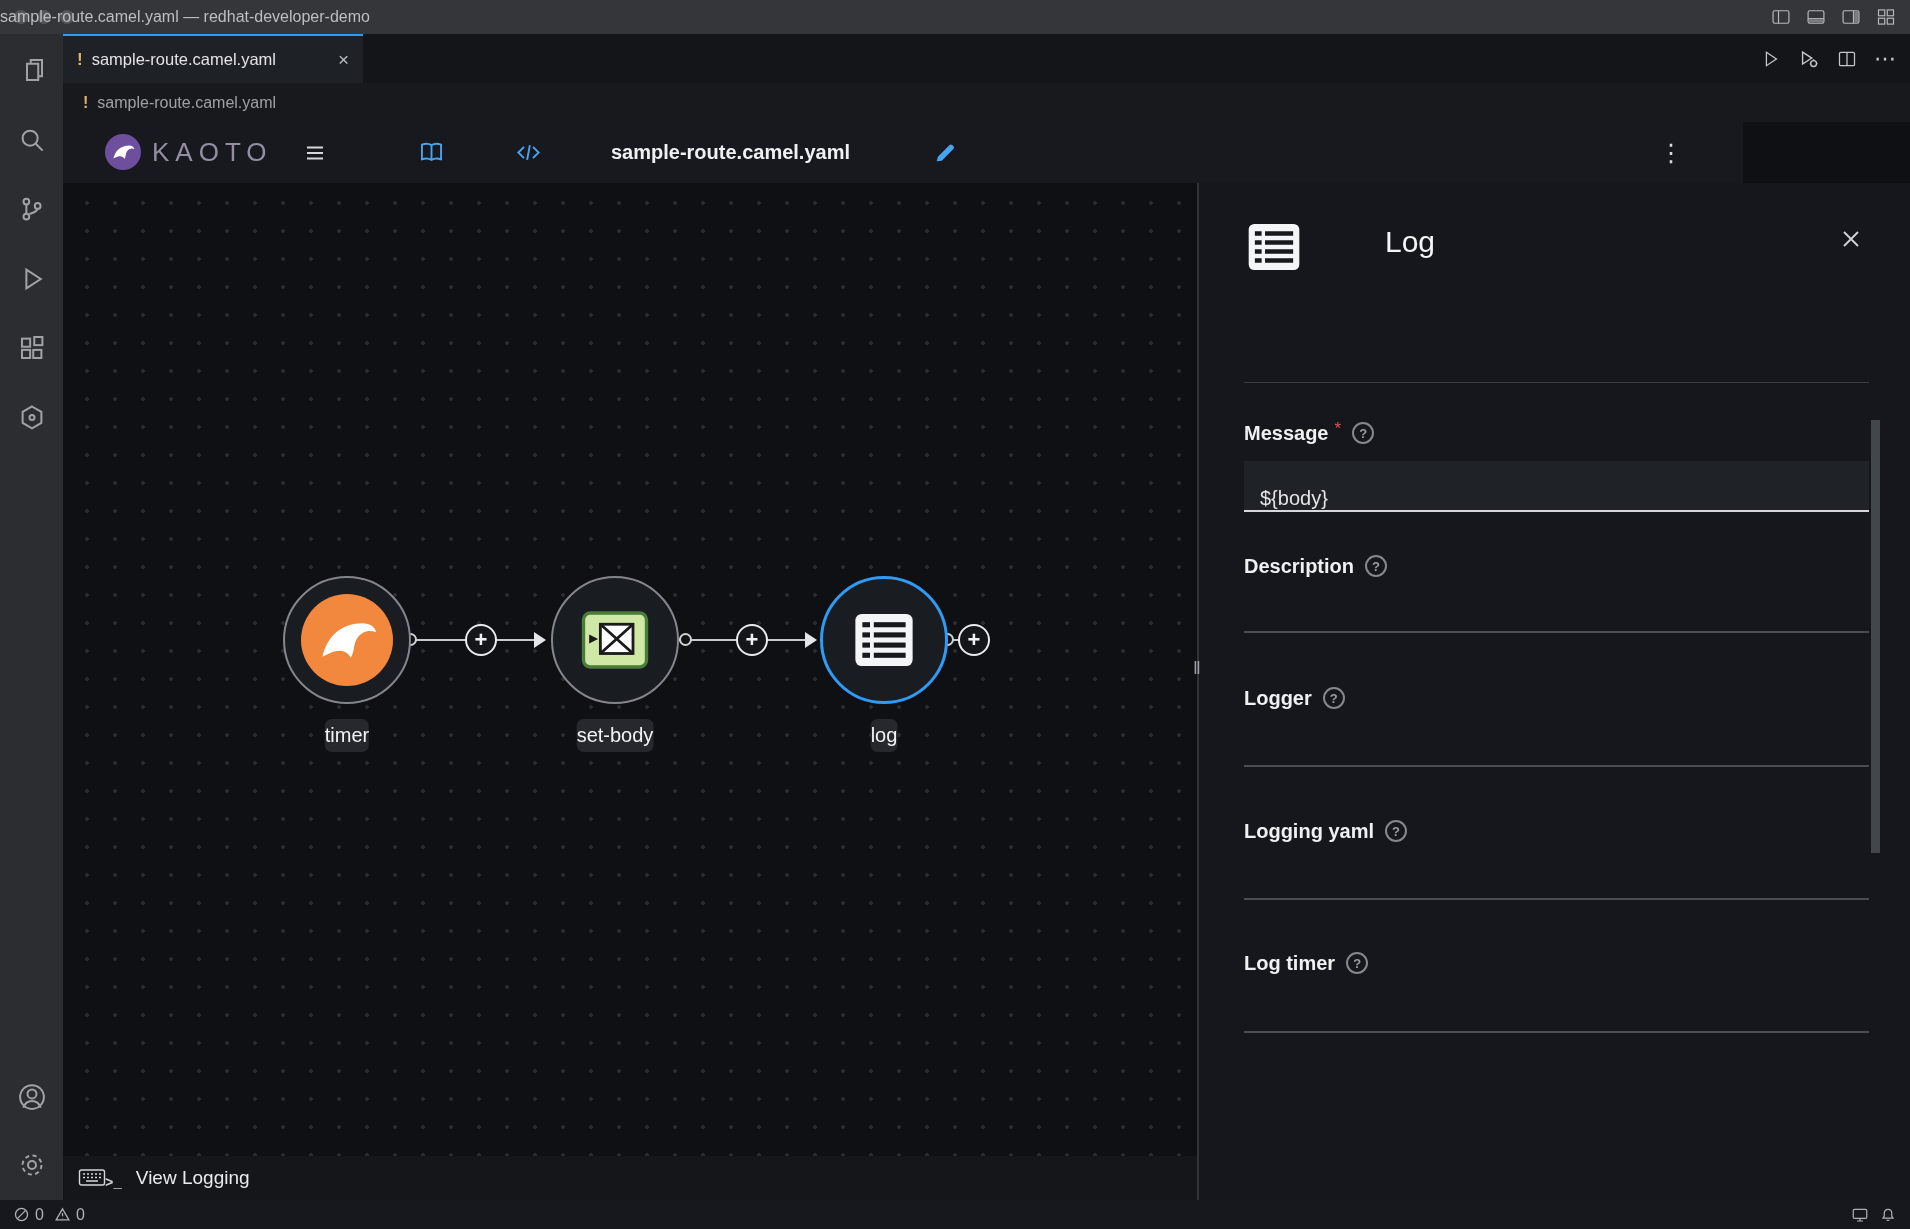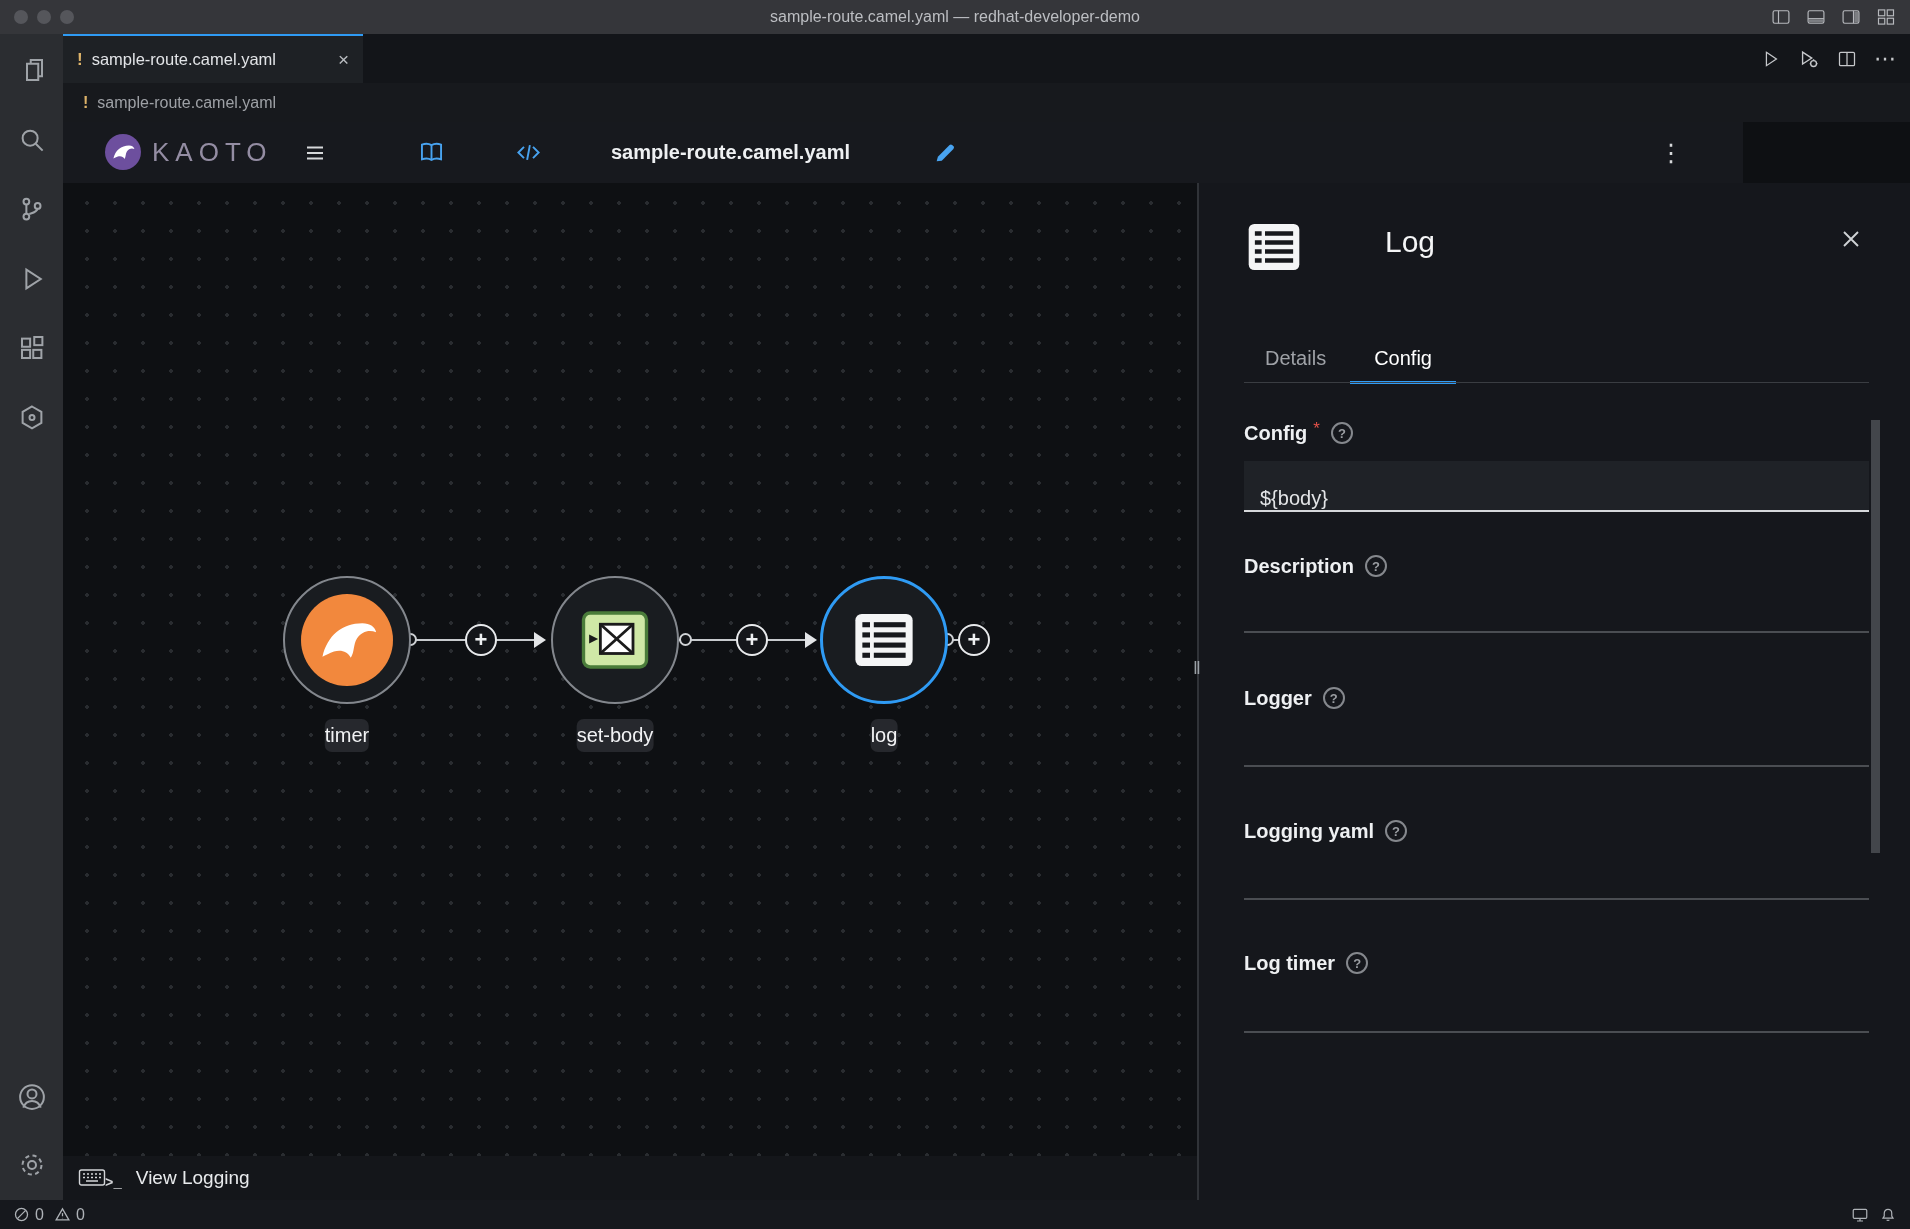--- a/index.html
+++ b/index.html
@@ -5,21 +5,21 @@
   * { box-sizing: border-box; margin: 0; padding: 0; }
   html,body { background:#000; }
   body { font-family:"Liberation Sans", sans-serif; width:1910px; height:1229px; overflow:hidden; }
   .app { position:relative; width:1910px; height:1229px; background:#0e1013; overflow:hidden; }
   svg { display:block; }
 
   
   .titlebar { position:absolute; left:0; top:0; width:1910px; height:34px; background:#35363a; display:flex; align-items:center; }
   .traffic { position:absolute; left:14px; top:10px; display:flex; gap:9px; }
   .traffic .dot { width:14px; height:14px; border-radius:50%; background:#55565b; }
-  .win-title { position:absolute; left:0; right:0; text-align:center; color:#bcbec2; font-size:16px; line-height:34px; }
+  .win-title { position:absolute; left:0; right:0; text-align:left; color:#bcbec2; font-size:16px; line-height:34px; }
   .tb-actions { position:absolute; right:14px; top:0; height:34px; display:flex; align-items:center; gap:15px; color:#b7b9bd; }
 
   
   .activitybar { position:absolute; left:0; top:34px; width:63px; height:1166px; background:#2b2d31; }
   .abicon { position:absolute; left:11px; width:41px; height:41px; display:flex; align-items:center; justify-content:center; color:#9fa3a8; cursor:pointer; }
 
   
   .tabstrip { position:absolute; left:63px; top:34px; width:1847px; height:49px; background:#131519; }
   .etab { position:absolute; left:0; top:0; width:300px; height:49px; background:#1e2125; border-top:2px solid var(--accent,#2f9bf4); display:flex; align-items:center; padding:0 14px; gap:9px; cursor:pointer; }
   .etab .warn { color:var(--warning,#ddb36a); font-weight:bold; font-size:17px; }
@@ -340,32 +340,24 @@
           </g>
         </svg>
     </div>
     <div class="panel-title">Log</div>
     <div class="panel-close">
       <svg width="24" height="24" viewBox="0 0 24 24" fill="none" stroke="currentColor" stroke-width="1.9">
           <path d="M5 5l14 14M19 5L5 19"></path>
         </svg>
     </div>
 
-    <div class="ptabs">
-      <div class="ptab">
-          <span>Details</span>
-        </div>
-      <div class="ptab active">
-          <span>Config</span>
-        </div>
-    </div>
     <div class="ptabs-border"></div>
 
     <div class="field-label-row" style="top:236px">
-      <span class="field-label">Config</span>
+      <span class="field-label">Message</span>
       <span class="required">*</span>
       <span class="help">
           <span>?</span>
         </span>
     </div>
     <div class="input filled" style="top:278px">
       <span>${body}</span>
     </div>
 
     <div class="field-label-row" style="top:369px">

